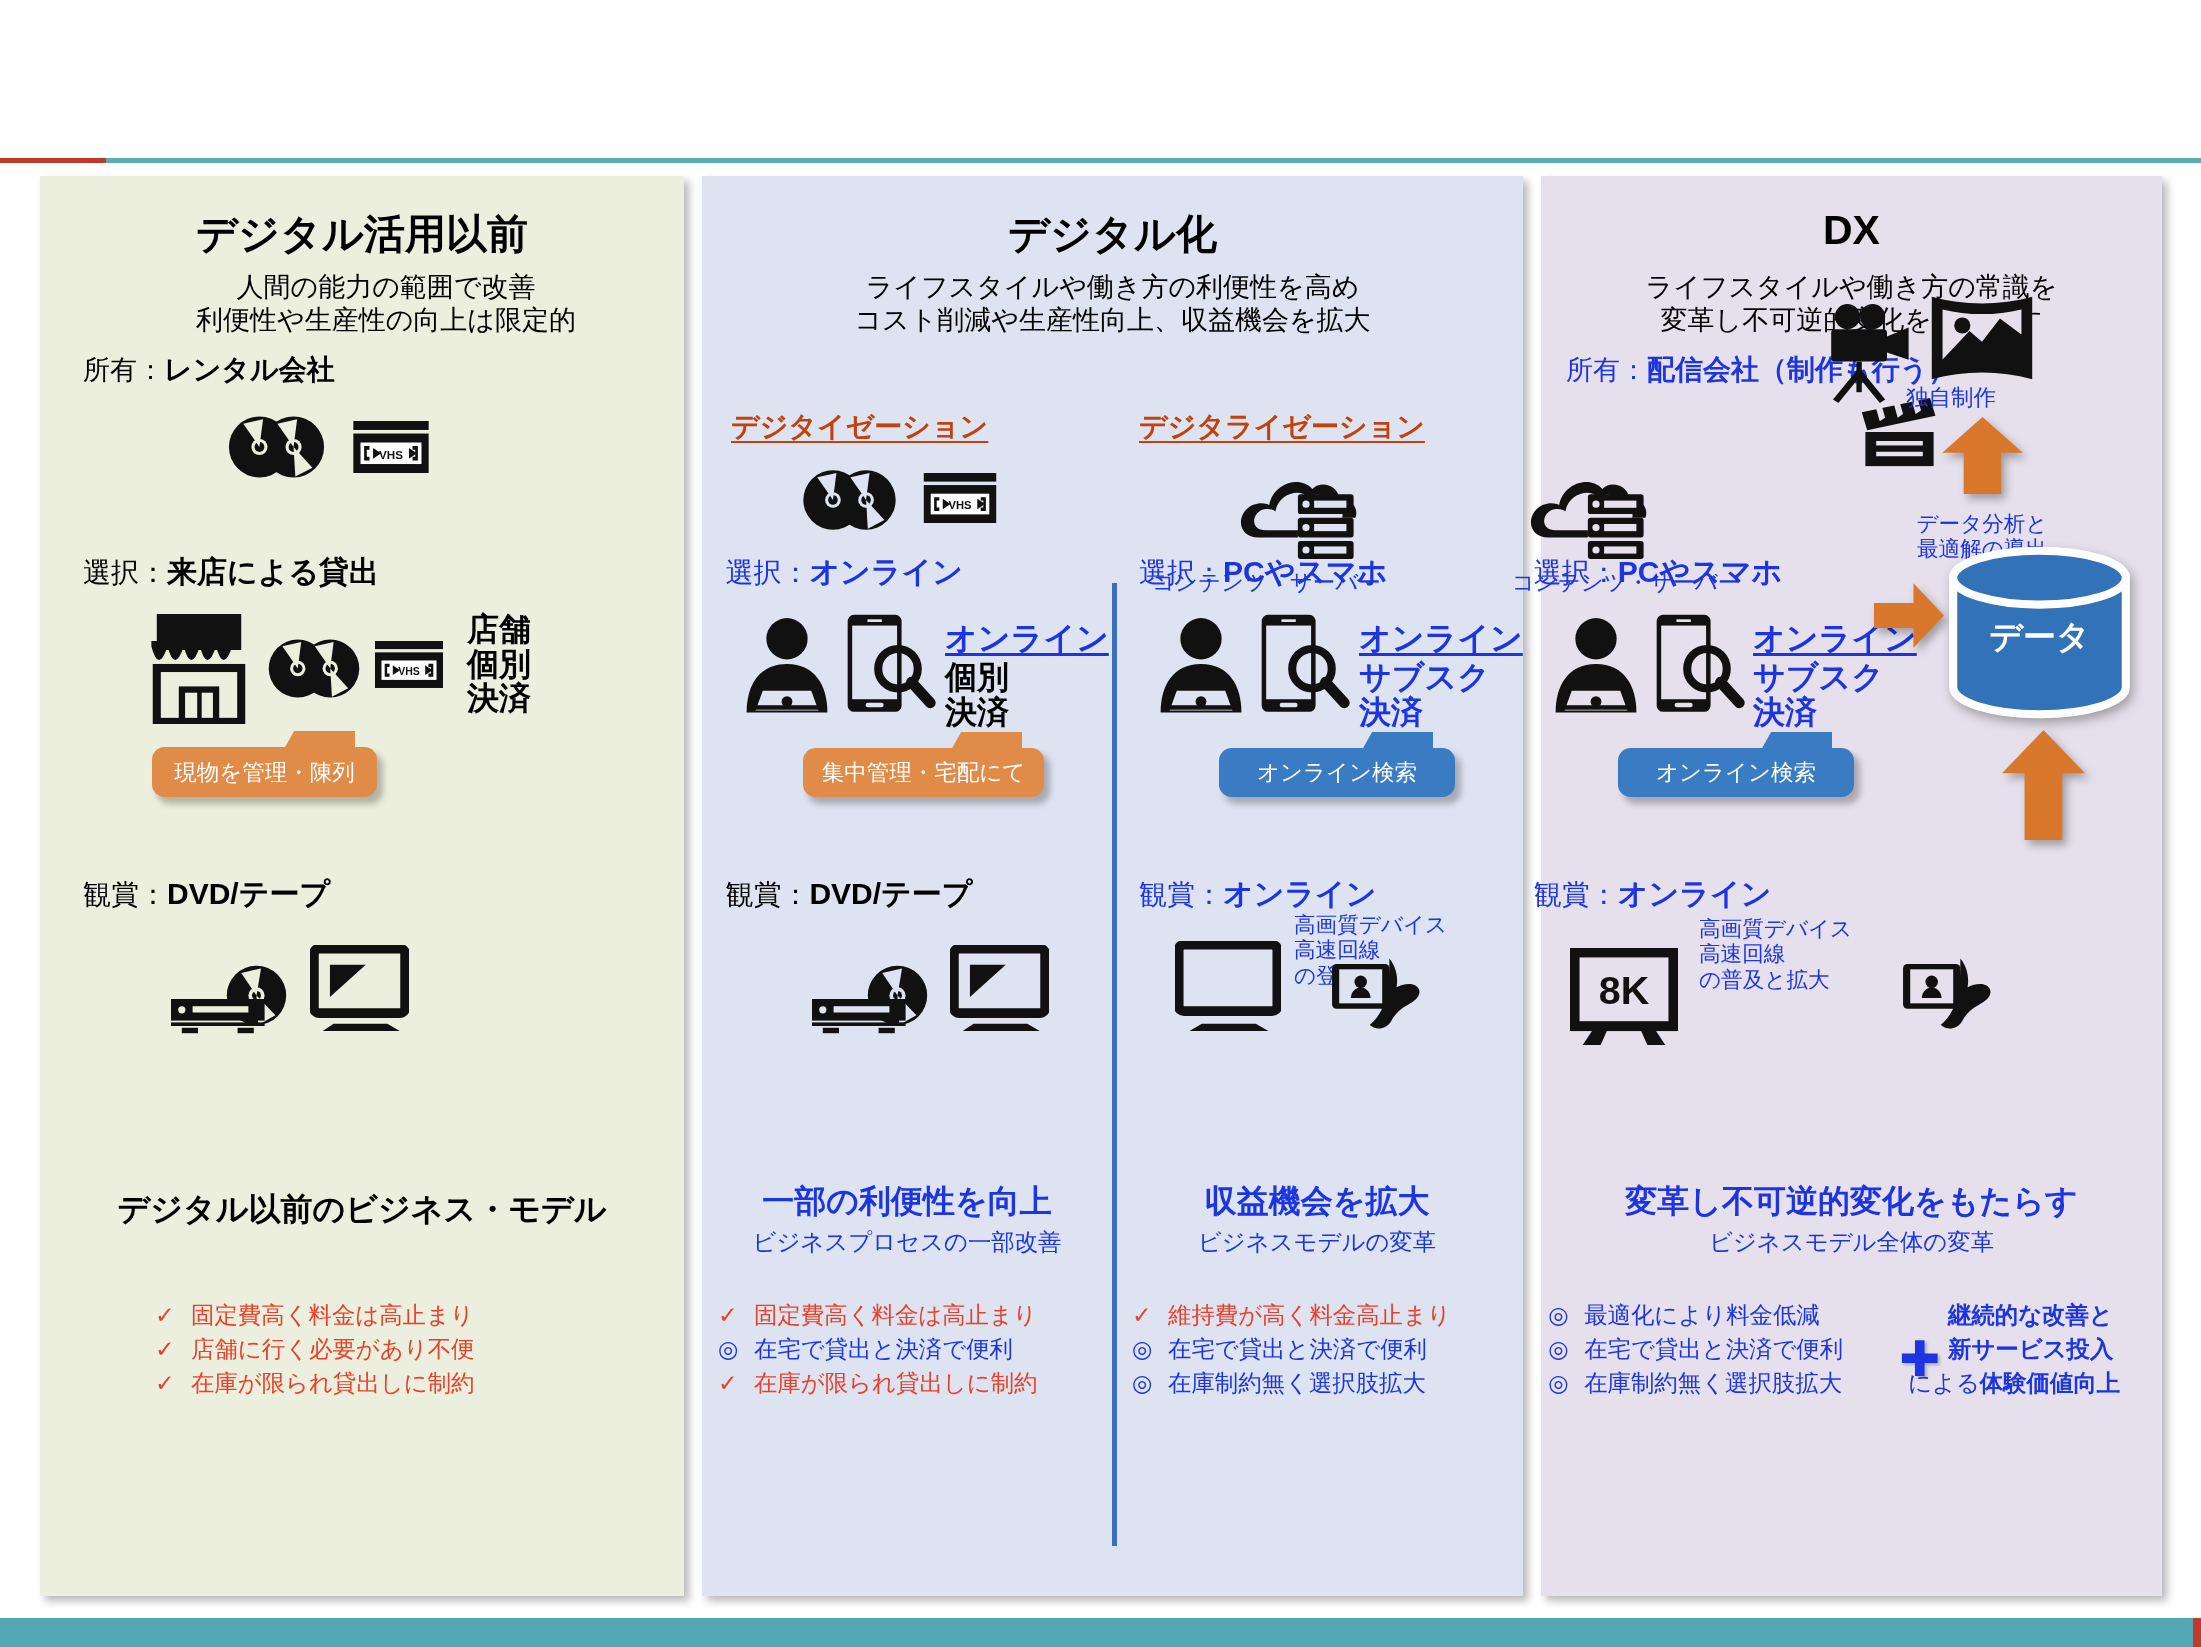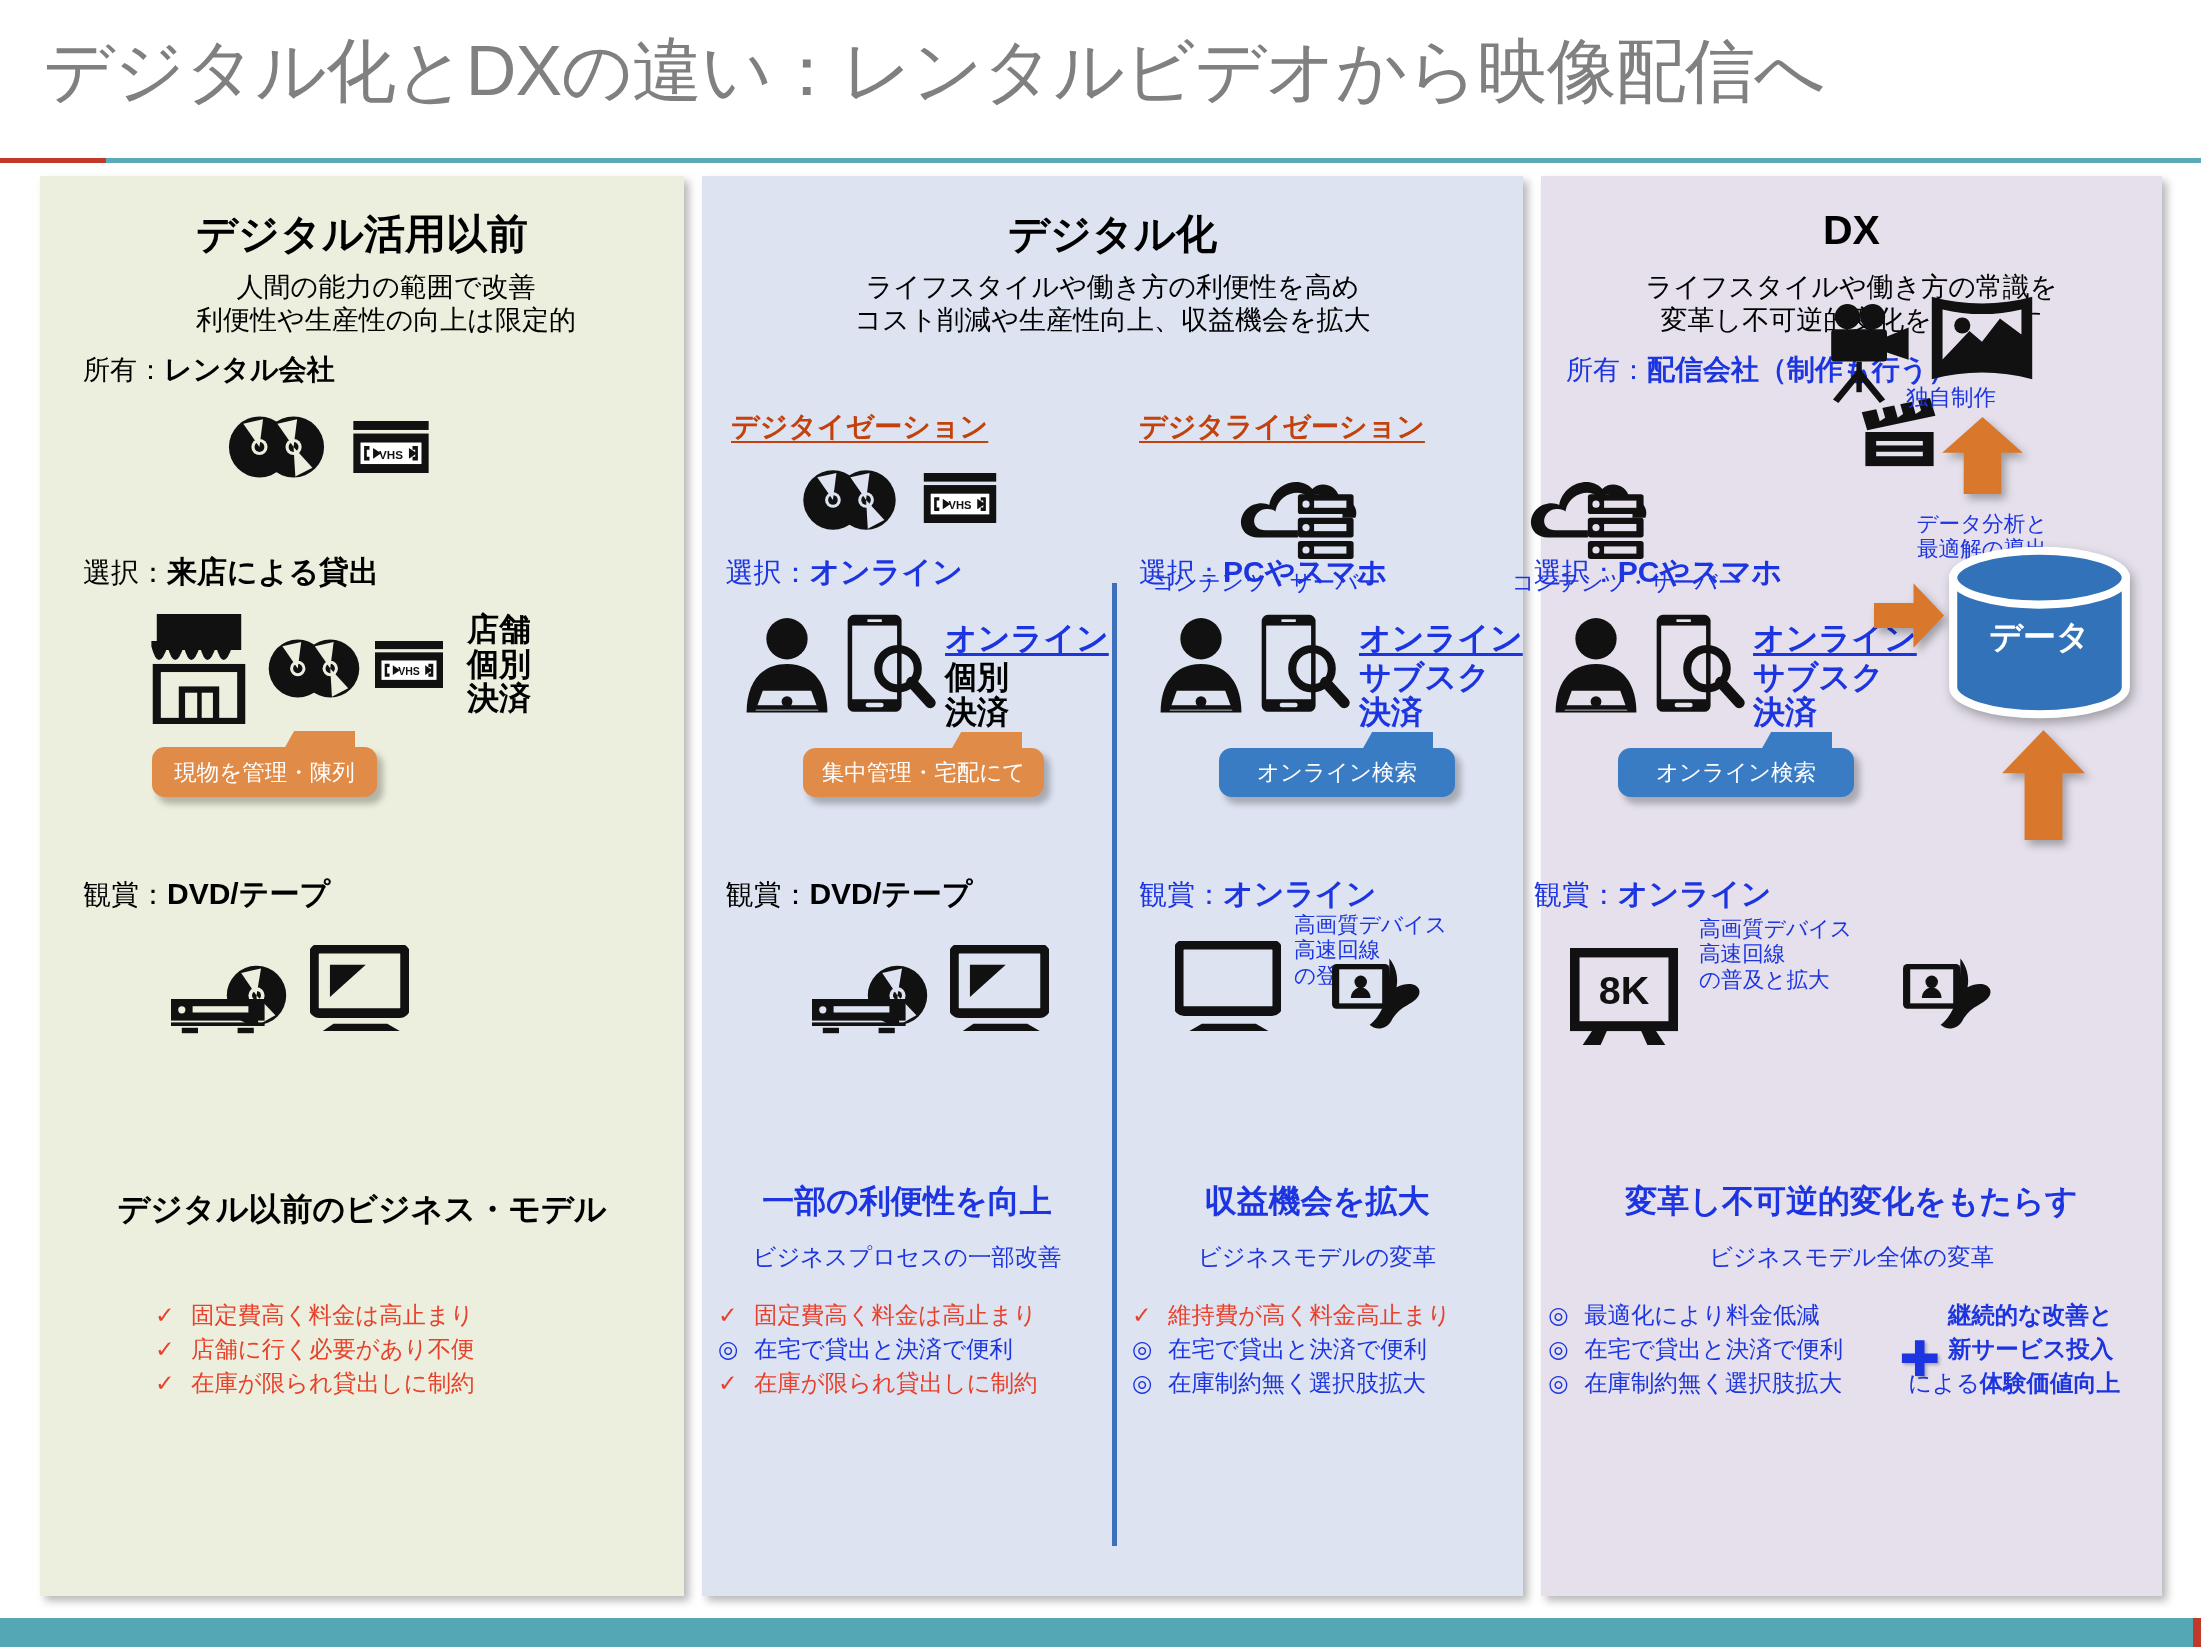--- a/index.html
+++ b/index.html
@@ -42,21 +42,21 @@
   .choice   { position: absolute; font-size: 28px; color: #000; white-space: nowrap; }
   .choice b { font-size: 30px; }
   .choice.blue, .choice.blue b { color: #1c35e0; }
   .bluelbl  { position: absolute; font-size: 21.6px; color: #1c35e0; line-height: 1.18; white-space: pre-line; }
   .bigword  { position: absolute; font-size: 32px; font-weight: bold; color: #000; line-height: 1.08; text-align: left; white-space: pre-line; }
   .bigword.blue { color: #1c35e0; }
   .bigword .u { text-decoration: underline; text-underline-offset: 3.6px; }
   .concl    { position: absolute; text-align: center; width: 100%; }
   .concl .c1 { font-size: 32px; font-weight: bold; color: #1c35e0; white-space: nowrap; }
   .concl .c1.black { color: #000; font-size: 32px; }
-  .concl .c2 { font-size: 23.4px; color: #1c35e0; margin-top: 17px; white-space: nowrap; }
+  .concl .c2 { font-size: 23.4px; color: #1c35e0; margin-top: 2px; white-space: nowrap; }
 
   
   .badge { position: absolute; border-radius: 12.6px; color:#fff; font-size: 22.5px;
            display:flex; align-items:center; justify-content:center;
            box-shadow: 5.4px 6.3px 6.3px rgba(0,0,0,.25); white-space: nowrap; }
   .badge.orange { background: #e08b48; }
   .badge.blue   { background: #3a7cc4; }
   .badge .flag  { position:absolute; top:-18px; right:21.6px; width:77px; height:31px; }
 
   
@@ -74,21 +74,20 @@
               filter: drop-shadow(2.7px 2.7px 1.8px rgba(0,0,0,.25)); }
   .plustext { position:absolute; font-size:23.4px; color:#1c35e0; line-height:1.46; white-space:nowrap; }
   .plustext b { font-weight: bold; }
   svg { display: block; }
 </style>
 </head>
 <body>
 
 <div id="root">
 
-  <div class="title">デジタル化とDXの違い：レンタルビデオから映像配信へ</div>
   <div class="rule rule-red"></div>
   <div class="rule rule-teal"></div>
 
   <div class="panel" id="panel-1">
     <div class="hdr" style="left:0;top:31px;width:644px;">デジタル活用以前</div>
     <div class="sub" style="left:0;top:95px;width:644px;padding-left:48px;">人間の能力の範囲で改善
 利便性や生産性の向上は限定的</div>
 
     <div class="own" style="left:43px;top:175px;">
       <span>所有：</span><b>レンタル会社</b>

